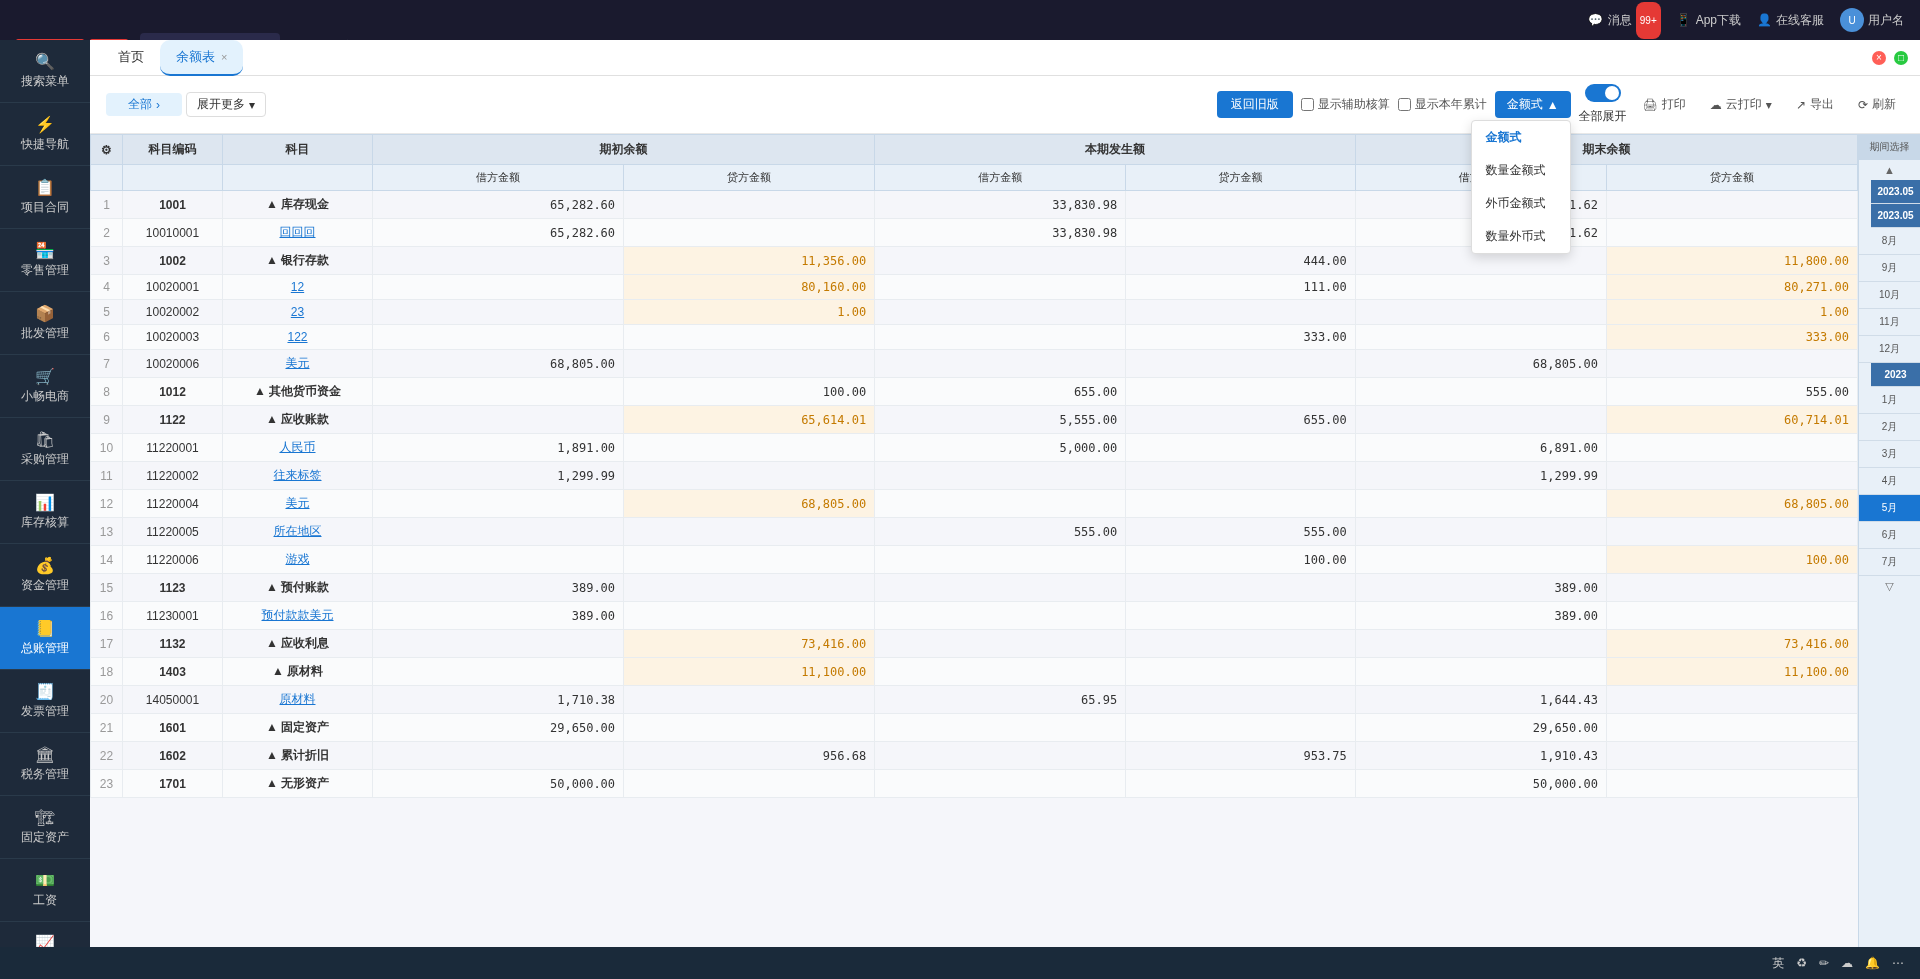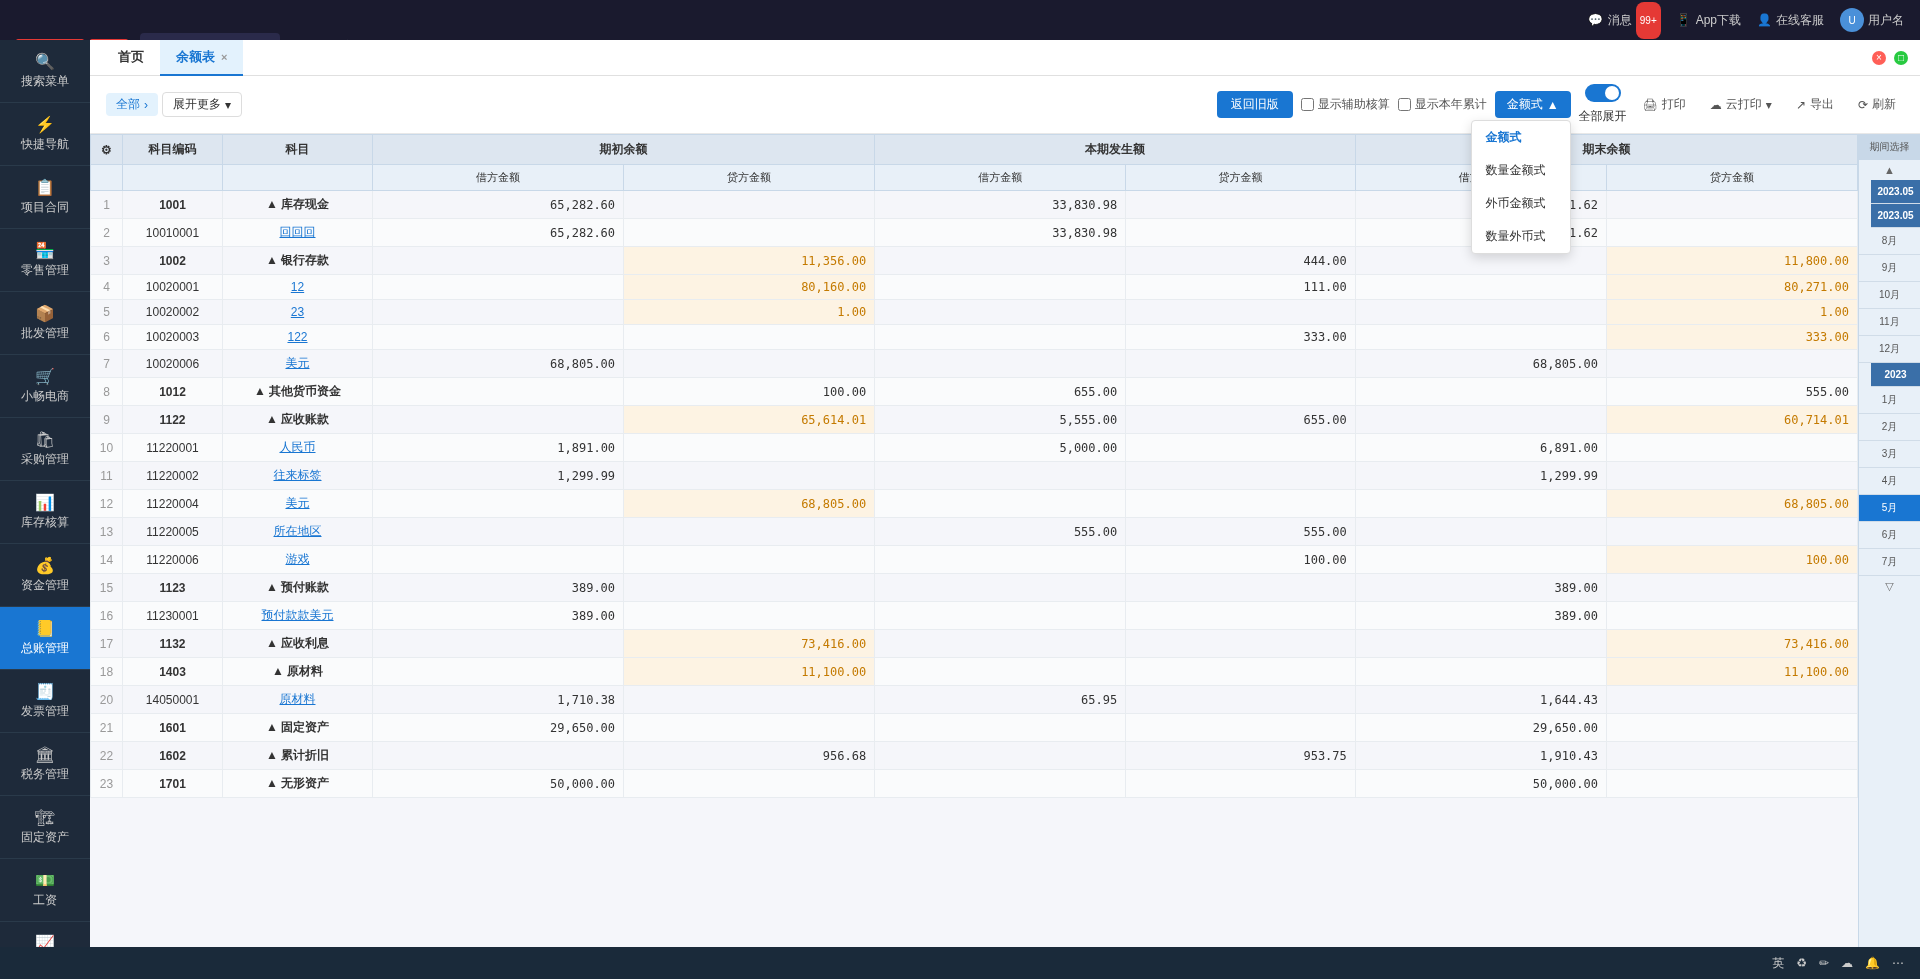--- a/index.html
+++ b/index.html
@@ -25,33 +25,33 @@
     .sidebar { width: 90px; background: #1e2a3a; color: #ccc; display: flex; flex-direction: column; flex-shrink: 0; }
     .sidebar-item { padding: 12px 8px; text-align: center; font-size: 12px; cursor: pointer; border-bottom: 1px solid #2a3a4a; transition: background 0.2s; }
     .sidebar-item.active { background: #1976d2; color: #fff; }
     .sidebar-item .icon { font-size: 16px; margin-bottom: 2px; }
 
     
     .content-area { flex: 1; display: flex; flex-direction: column; overflow: hidden; background: #f5f6fa; }
 
     
     .tabs { background: #fff; border-bottom: 1px solid #e0e0e0; display: flex; align-items: center; padding: 0 12px; height: 36px; flex-shrink: 0; }
-    .tab { padding: 8px 16px; cursor: pointer; font-size: 13px; color: #666; border-bottom: 2px solid transparent; display: flex; align-items: center; gap: 6px; font-weight: bold; }
-    .tab.active { color: #1976d2; border-bottom-color: #1976d2; background: #e3f2fd; }
+    .tab { padding: 8px 16px; cursor: pointer; font-size: 13px; color: #666; border-bottom: 2px solid transparent; display: flex; align-items: center; gap: 6px; }
+    .tab.active { color: #1976d2; border-bottom-color: #1976d2; background: #e3f2fd; border-radius: 10px; }
     .tab-close { color: #999; font-size: 11px; cursor: pointer; }
     .tab-home { color: #333; }
     .window-controls { margin-left: auto; display: flex; gap: 8px; }
     .win-btn { width: 14px; height: 14px; border-radius: 50%; cursor: pointer; display: flex; align-items: center; justify-content: center; font-size: 10px; color: #fff; }
     .win-close { background: #ff5f57; }
     .win-max { background: #28ca41; }
 
     
     .toolbar { background: #fff; border-bottom: 1px solid #e8e8e8; padding: 8px 16px; display: flex; align-items: center; gap: 8px; flex-shrink: 0; }
     .nav-breadcrumb { display: flex; align-items: center; gap: 4px; }
-    .breadcrumb-all { color: #1976d2; font-size: 12px; background: #e3f2fd; padding: 3px 10px; border-radius: 4px; cursor: pointer; display: flex; align-items: center; gap: 4px; }
+    .breadcrumb-all { color: #1976d2; font-size: 12px; background: #e3f2fd; padding: 3px 22px; border-radius: 4px; cursor: pointer; display: flex; align-items: center; gap: 4px; }
     .breadcrumb-arrow { color: #1976d2; }
     .expand-btn { border: 1px solid #ddd; background: #fff; color: #333; padding: 3px 10px; border-radius: 4px; font-size: 12px; cursor: pointer; display: flex; align-items: center; gap: 4px; }
     .spacer { flex: 1; }
     .btn-back { background: #1976d2; color: #fff; border: none; padding: 5px 14px; border-radius: 4px; font-size: 12px; cursor: pointer; }
     .checkbox-label { display: flex; align-items: center; gap: 4px; font-size: 12px; color: #555; cursor: pointer; }
     .dropdown-btn { background: #1976d2; color: #fff; border: none; padding: 5px 12px; border-radius: 4px; font-size: 12px; cursor: pointer; display: flex; align-items: center; gap: 4px; }
     .toggle-btn { display: flex; align-items: center; gap: 6px; font-size: 12px; flex-direction: column; }
     .toggle-switch { width: 36px; height: 18px; background: #1976d2; border-radius: 9px; position: relative; cursor: pointer; }
     .toggle-switch::after { content: ''; position: absolute; right: 2px; top: 2px; width: 14px; height: 14px; background: #fff; border-radius: 50%; }
     .icon-btn { display: flex; align-items: center; gap: 4px; font-size: 12px; color: #555; cursor: pointer; padding: 4px 8px; }

